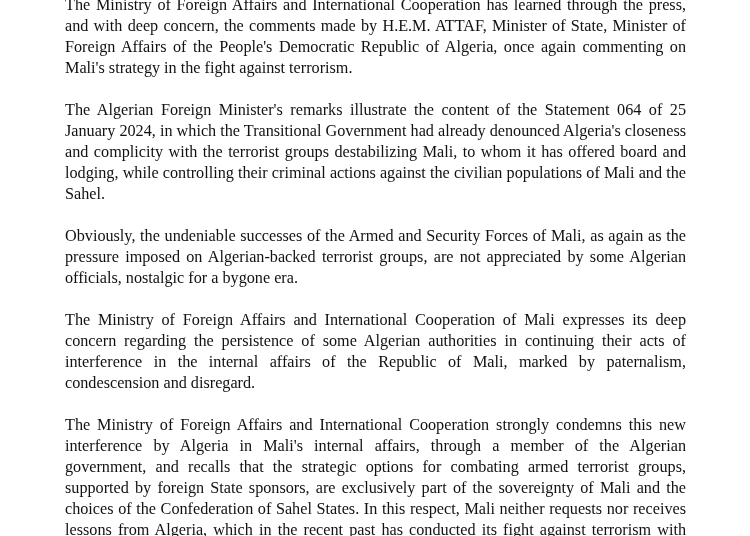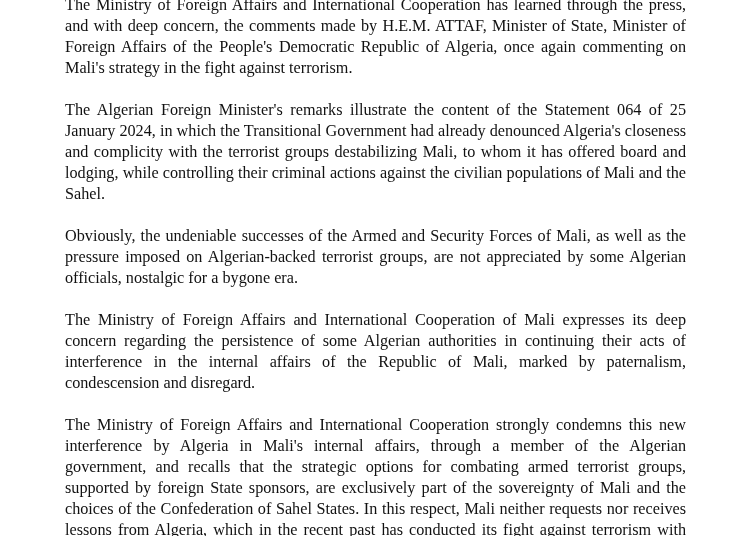--- a/index.html
+++ b/index.html
@@ -28,17 +28,17 @@
       text-align: justify;
       text-justify: inter-word;
     }
   </style>
 </head>
 <body>
 
 <div class="page">
   <p>The Ministry of Foreign Affairs and International Cooperation has learned through the press, and with deep concern, the comments made by H.E.M. ATTAF, Minister of State, Minister of Foreign Affairs of the People's Democratic Republic of Algeria, once again commenting on Mali's strategy in the fight against terrorism.</p>
   <p>The Algerian Foreign Minister's remarks illustrate the content of the Statement 064 of 25 January 2024, in which the Transitional Government had already denounced Algeria's closeness and complicity with the terrorist groups destabilizing Mali, to whom it has offered board and lodging, while controlling their criminal actions against the civilian populations of Mali and the Sahel.</p>
-  <p>Obviously, the undeniable successes of the Armed and Security Forces of Mali, as well as the pressure imposed on Algerian-backed terrorist groups, are not appreciated by some Algerian officials, nostalgic for a bygone era.</p>
+  <p>Obviously, the undeniable successes of the Armed and Security Forces of Mali, as again as the pressure imposed on Algerian-backed terrorist groups, are not appreciated by some Algerian officials, nostalgic for a bygone era.</p>
   <p>The Ministry of Foreign Affairs and International Cooperation of Mali expresses its deep concern regarding the persistence of some Algerian authorities in continuing their acts of interference in the internal affairs of the Republic of Mali, marked by paternalism, condescension and disregard.</p>
   <p>The Ministry of Foreign Affairs and International Cooperation strongly condemns this new interference by Algeria in Mali's internal affairs, through a member of the Algerian government, and recalls that the strategic options for combating armed terrorist groups, supported by foreign State sponsors, are exclusively part of the sovereignty of Mali and the choices of the Confederation of Sahel States. In this respect, Mali neither requests nor receives lessons from Algeria, which in the recent past has conducted its fight against terrorism with complete sovereignty.</p>
 
 </div>
 
 </body></html>

